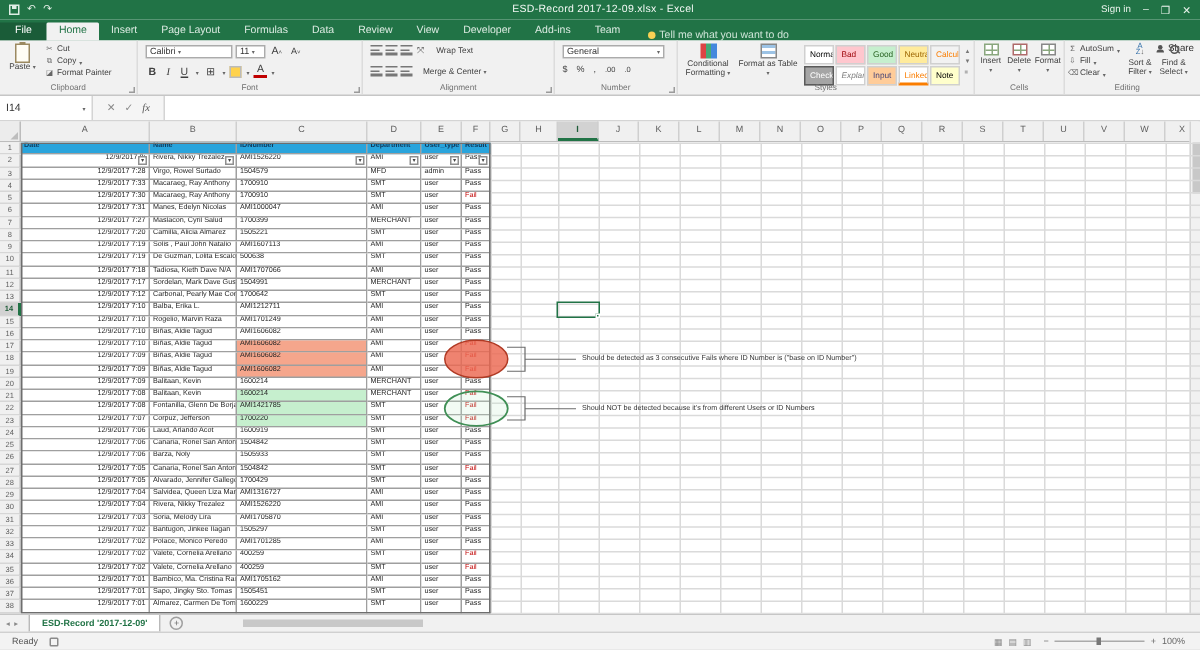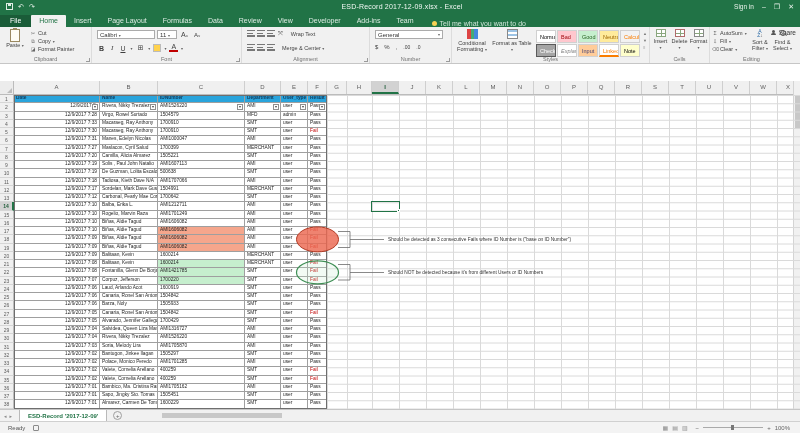--- a/index.html
+++ b/index.html
@@ -280,20 +280,32 @@
         <div><span>Sort &amp; Filter</span> <span class="dd">▾</span></div>
       </div>
       <div class="vbtn" style="left:62px;width:21px">
         <div class="vico" style="width:8px;height:9px;padding-top:1px"><span class="magnifier"></span></div>
         <div><span>Find &amp; Select</span> <span class="dd">▾</span></div>
       </div>
       <div class="rgl">Editing</div>
     </div>
   </div>
 
+  <div class="fbar">
+    <div class="namebox">
+        <span>I14</span>
+        <span class="dd">▾</span>
+      </div>
+    <div class="fxbtns">
+      <span>✕</span>
+      <span>✓</span>
+      <span class="fx">fx</span>
+    </div>
+    <div class="finput"></div>
+  </div>
 
   <div class="colhdr">
     <div class="corner"></div>
   <div class="colcell" style="left: 14px; width: 86px;">A</div>
       <div class="colcell" style="left: 100px; width: 58px;">B</div>
       <div class="colcell" style="left: 158px; width: 87px;">C</div>
       <div class="colcell" style="left: 245px; width: 36px;">D</div>
       <div class="colcell" style="left: 281px; width: 27px;">E</div>
       <div class="colcell" style="left: 308px; width: 19px;">F</div>
       <div class="colcell" style="left: 327px; width: 20px;">G</div>

